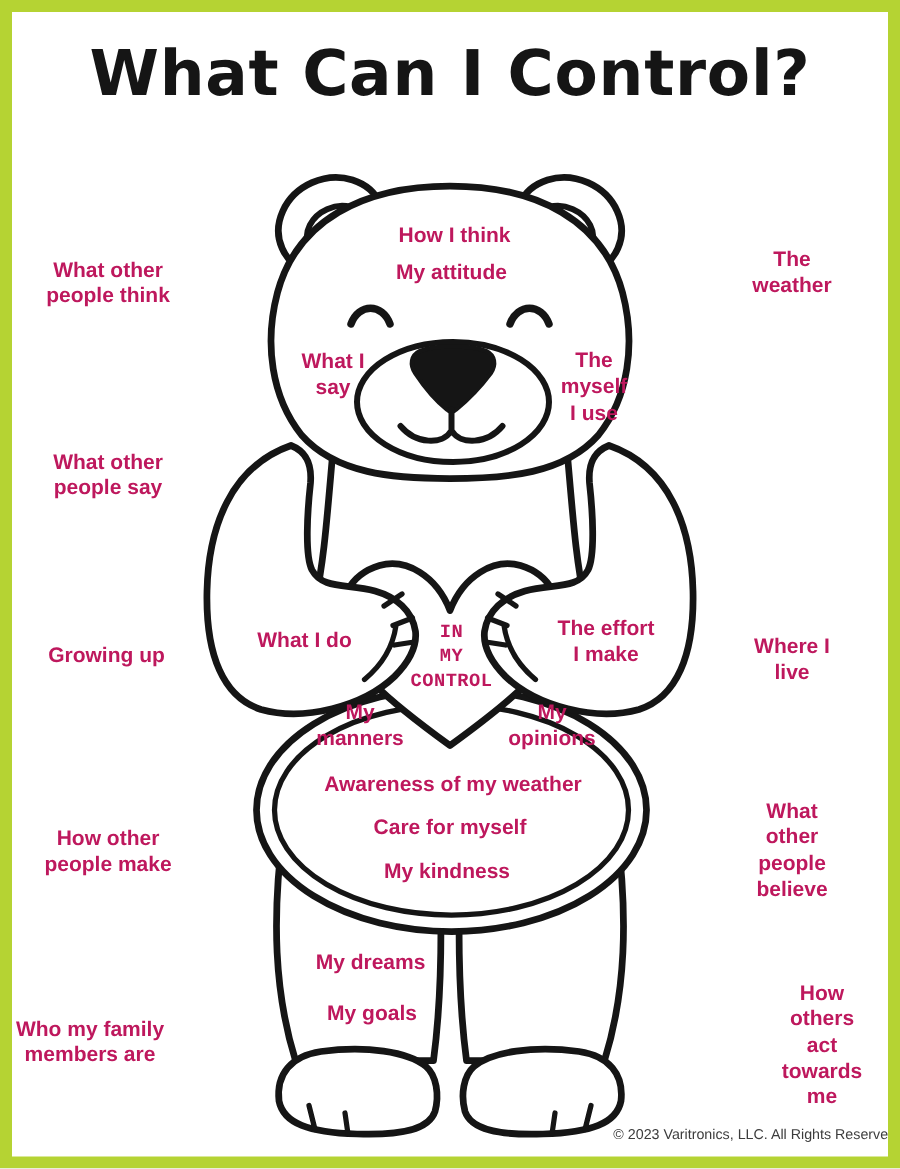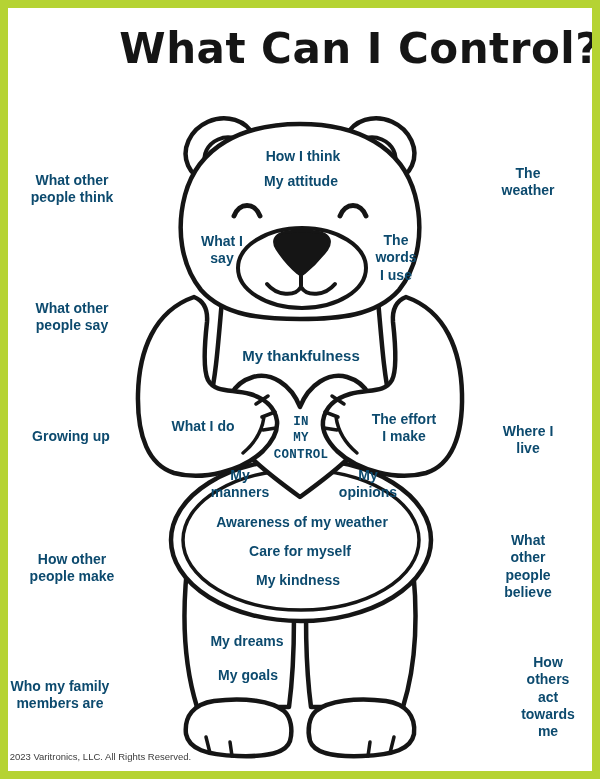--- a/index.html
+++ b/index.html
@@ -5,35 +5,35 @@
   html,body{margin:0;padding:0;background:#e8e8e8;}
   .page{
     position:relative;width:600px;height:779px;background:#ffffff;
     font-family:"Liberation Sans",sans-serif;overflow:hidden;margin:0 auto;
   }
   .frame{
     position:absolute;inset:0;border:8px solid var(--border-color,#b5d333);
     pointer-events:none;z-index:6;
   }
   .title{
-    position:absolute;top:24px;left:0;width:600px;margin:0;text-align:right;
+    position:absolute;top:24px;left:0;width:600px;margin:0;text-align:center;
     font-family:"DejaVu Sans",sans-serif;font-weight:bold;font-size:42px;
     letter-spacing:.5px;color:#151515;z-index:2;
   }
   .bear-svg{position:absolute;left:0;top:0;width:600px;height:779px;z-index:1;}
   .lbl{
     position:absolute;transform:translate(-50%,-50%);text-align:center;
-    white-space:pre-line;font-weight:bold;color:#0c4a6e;line-height:1.24;
+    white-space:pre-line;font-weight:bold;color:#be185d;line-height:1.24;
     font-size:14px;z-index:3;
   }
   .lbl.side{font-size:14px;}
   .lbl.chest{font-size:15px;}
   .lbl.heart{font-size:12.5px;line-height:1.3;letter-spacing:.3px;font-family:Liberation Mono, monospace;}
   .footer{
-    position:absolute;left:0;top:751px;width:600px;text-align:left;
+    position:absolute;left:0;top:751px;width:600px;text-align:right;
     font-size:9.5px;color:#3c3c3c;z-index:3;font-weight:normal;
   }
   svg *{vector-effect:none;}
 </style>
 </head>
 <body>
 
 <div class="page">
 
   <div class="frame"></div>
@@ -108,23 +108,22 @@
   <div class="lbl side" style="left:528px;top:567px">What other
 people believe</div>
   <div class="lbl side" style="left:548px;top:697px">How others act
 towards me</div>
 
   <div class="lbl" style="left:303px;top:157px">How I think</div>
   <div class="lbl" style="left:301px;top:182px">My attitude</div>
   <div class="lbl" style="left:222px;top:250px">What I
 say</div>
   <div class="lbl" style="left:396px;top:258px">The
-words
+myself
 I use</div>
-  <div class="lbl chest" style="left:301px;top:356px">My thankfulness</div>
   <div class="lbl" style="left:203px;top:427px">What I do</div>
   <div class="lbl heart" style="left:301px;top:438px">IN
 MY
 CONTROL</div>
   <div class="lbl" style="left:404px;top:428px">The effort
 I make</div>
   <div class="lbl" style="left:240px;top:484px">My
 manners</div>
   <div class="lbl" style="left:368px;top:484px">My
 opinions</div>

